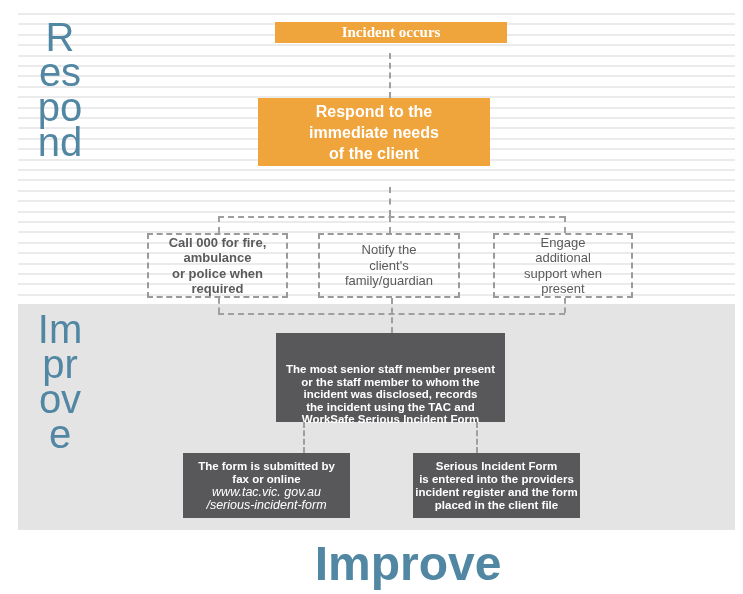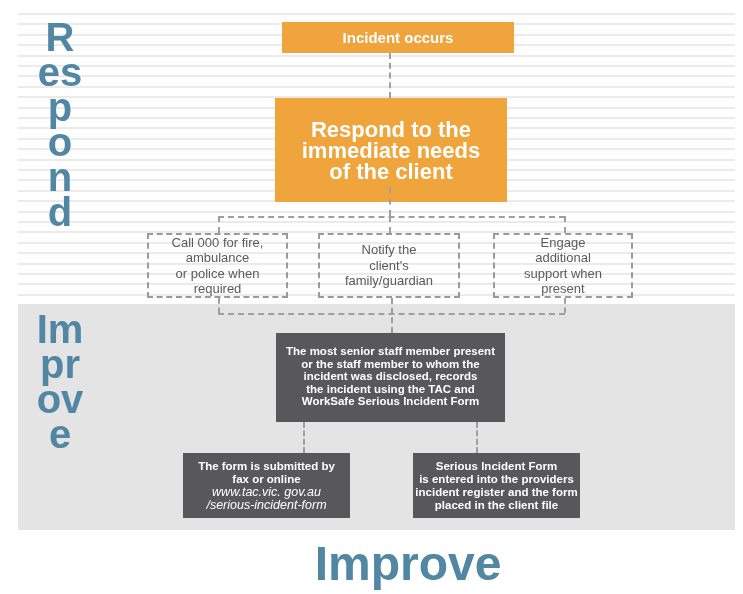--- a/index.html
+++ b/index.html
@@ -16,55 +16,55 @@
       #ebebeb 0px, #ebebeb 2px, #ffffff 2px, #ffffff 10.4px);
   }
   .gray-section {
     position: absolute; left: 18px; top: 304px; width: 717px; height: 226px;
     background: #e4e4e4;
   }
 
   
   .vword {
     position: absolute; left: 36px; width: 48px;
-    color: #5187a3; font-size: 40px; font-weight: bold;
+    color: #5187a3; font-size: 40px; font-weight: normal;
     line-height: 35px; text-align: center;
     word-break: break-all; letter-spacing: 0;
   }
   .vword.respond { top: 20px; }
   .vword.record  { top: 312px; }
 
   
   .improve {
     position: absolute; left: 73px; top: 536px; width: 670px;
     text-align: center; color: #5187a3; font-size: 48px; font-weight: bold;
   }
 
   
   .box { position: absolute; box-sizing: border-box; display: flex;
          align-items: center; justify-content: center; text-align: center;
          white-space: pre-line; }
   .orange { background: #f0a43c; color: #ffffff; font-weight: bold; }
-  .box-incident { left: 282px; top: 22px; width: 232px; height: 31px; font-size: 15px; }
-  .box-respond  { left: 275px; top: 98px; width: 232px; height: 104px;
-                  font-size: 22px; line-height: 21px; }
+  .box-incident { left: 275px; top: 22px; width: 232px; height: 21px; font-size: 15px; font-family: Liberation Serif, serif; }
+  .box-respond  { left: 258px; top: 98px; width: 232px; height: 68px;
+                  font-size: 16px; line-height: 21px; }
 
   .dashedbox {
     border: 2px dashed #9a9a9a; background: transparent;
     color: #595a5c; font-size: 13px; line-height: 15.5px;
   }
-  .box-call   { left: 147px; top: 233px; width: 141px; height: 65px; }
+  .box-call   { left: 147px; top: 233px; width: 141px; height: 65px; font-weight: bold; }
   .box-notify { left: 318px; top: 233px; width: 142px; height: 65px; }
   .box-engage { left: 493px; top: 233px; width: 140px; height: 65px; }
 
   .darkbox { background: #58585b; color: #ffffff; font-weight: bold; }
   .box-record-main {
     left: 276px; top: 333px; width: 229px; height: 89px;
     font-size: 11.5px; line-height: 12.5px;
-    align-items: flex-start; padding-top: 12px;
+    align-items: flex-start; padding-top: 30px;
   }
   .box-submit { left: 183px; top: 453px; width: 167px; height: 65px;
                 flex-direction: column; font-size: 11.5px; line-height: 13px; }
   .box-submit .url { font-weight: normal; font-style: italic; font-size: 12.5px; }
   .box-register { left: 413px; top: 453px; width: 167px; height: 65px;
                   font-size: 11.5px; line-height: 13px; }
 
   
   .vline { position: absolute; width: 0; border-left: 2px dashed #9f9f9f; }
   .hline { position: absolute; height: 0; border-top: 2px dashed #9f9f9f; }

